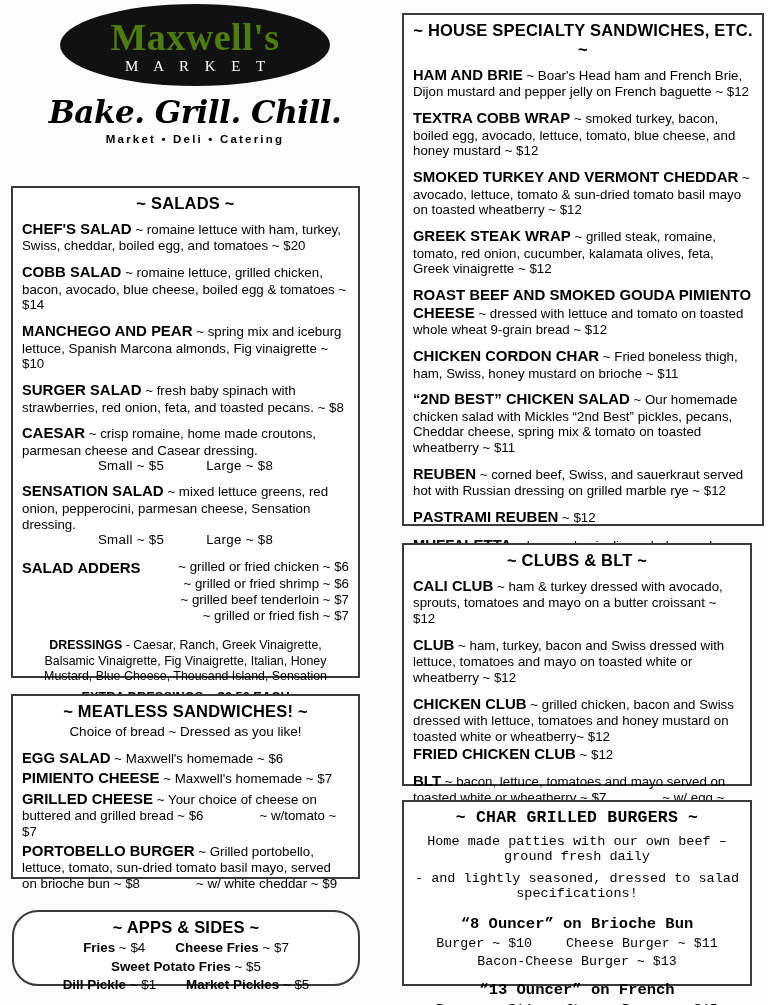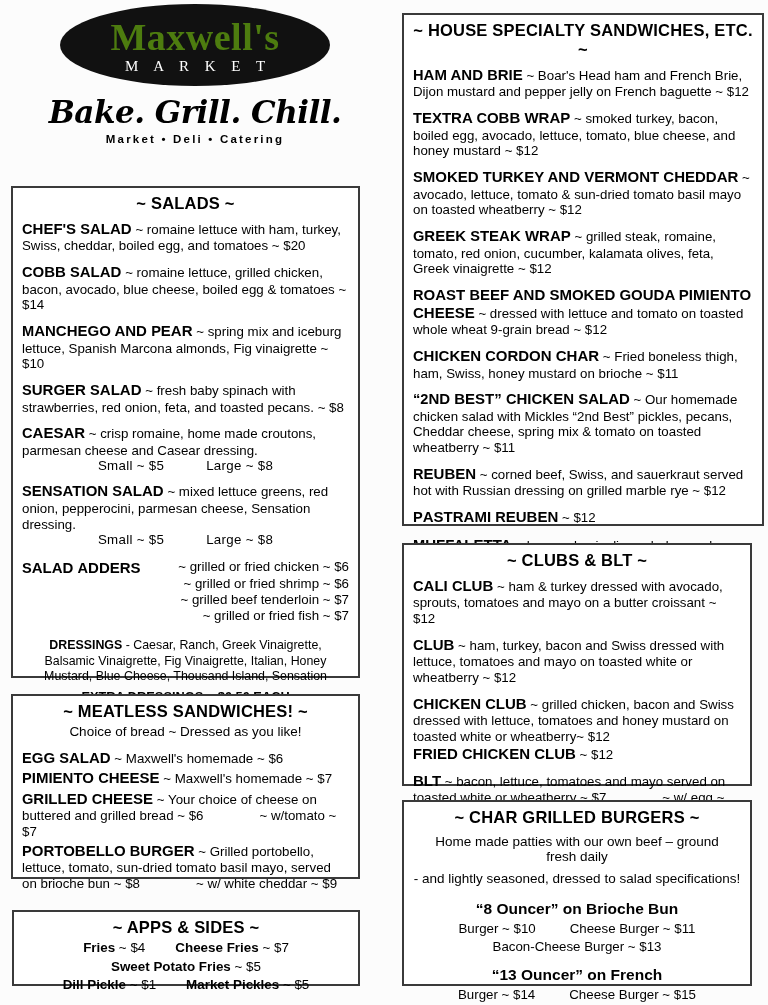--- a/index.html
+++ b/index.html
@@ -160,21 +160,21 @@
       <span class="nm"><span class="c">P</span><span class="s">IMIENTO </span><span class="c">C</span><span class="s">HEESE</span></span><span> ~ Maxwell's homemade ~  $7</span>
     </div>
     <div class="item tight">
       <span class="nm"><span class="c">G</span><span class="s">RILLED </span><span class="c">C</span><span class="s">HEESE</span></span><span> ~ Your choice of cheese on buttered and grilled bread ~ $6</span><span class="inline-gap"></span><span>~ w/tomato ~ $7</span>
     </div>
     <div class="item nogap">
       <span class="nm"><span class="c">P</span><span class="s">ORTOBELLO </span><span class="c">B</span><span class="s">URGER</span></span><span> ~ Grilled portobello, lettuce, tomato, sun-dried tomato basil mayo, served on brioche bun ~ $8</span><span class="inline-gap"></span><span>~ w/ white cheddar ~ $9</span>
     </div>
   </div>
 
-  <div class="box" style="left:12px; top:910px; width:348px; height:76px;">
+  <div class="box" style="left:12px; top:910px; width:348px; height:76px;border-radius:26px;">
     <div class="sec-title" style="margin-bottom:2px;">~ APPS &amp; SIDES ~</div>
     <div class="apps-row">
       <span>Fries</span><span class="tilde"> ~ </span><span class="tilde">$4</span><span class="gapx"></span><span>Cheese Fries</span><span class="tilde"> ~ </span><span class="tilde">$7</span>
     </div>
     <div class="apps-row">
       <span>Sweet Potato Fries</span><span class="tilde"> ~ </span><span class="tilde">$5</span>
     </div>
     <div class="apps-row">
       <span>Dill Pickle</span><span class="tilde"> ~ </span><span class="tilde">$1</span><span class="gapx"></span><span>Market Pickles</span><span class="tilde"> ~ </span><span class="tilde">$5</span>
     </div>
@@ -231,21 +231,21 @@
       <span class="nm"><span class="c">C</span><span class="s">HICKEN </span><span class="c">C</span><span class="s">LUB</span></span><span> ~ grilled chicken, bacon and Swiss dressed with lettuce, tomatoes and honey mustard on toasted white or wheatberry~ $12</span>
     </div>
     <div class="item">
       <span class="nm"><span class="c">F</span><span class="s">RIED </span><span class="c">C</span><span class="s">HICKEN CLUB</span></span><span> ~ $12</span>
     </div>
     <div class="item nogap">
       <span class="nm" style="font-size:15px;">BLT</span><span> ~ bacon, lettuce, tomatoes and mayo served on toasted white or wheatberry ~ $7</span><span class="inline-gap"></span><span>~ w/ egg ~ $8</span>
     </div>
   </div>
 
-  <div class="box" style="left:402px; top:800px; width:350px; height:186px;">
+  <div class="box" style="left:402px; top:800px; width:350px; height:186px;font-family:Liberation Mono, monospace;">
     <div class="sec-title" style="margin-bottom:2px;">~ CHAR GRILLED BURGERS ~</div>
     <div class="sec-sub" style="margin:7px;">Home made patties with our own beef – ground fresh daily</div>
     <div class="sec-sub" style="margin:0 0 14px 0;">- and lightly seasoned, dressed to salad specifications!</div>
 
     <div>
       <div class="bigprice">“8 Ouncer” on Brioche Bun</div>
       <div class="prow">
         <span>Burger ~ $10</span><span class="gapx"></span><span>Cheese Burger ~ $11</span>
       </div>
       <div class="prow">

